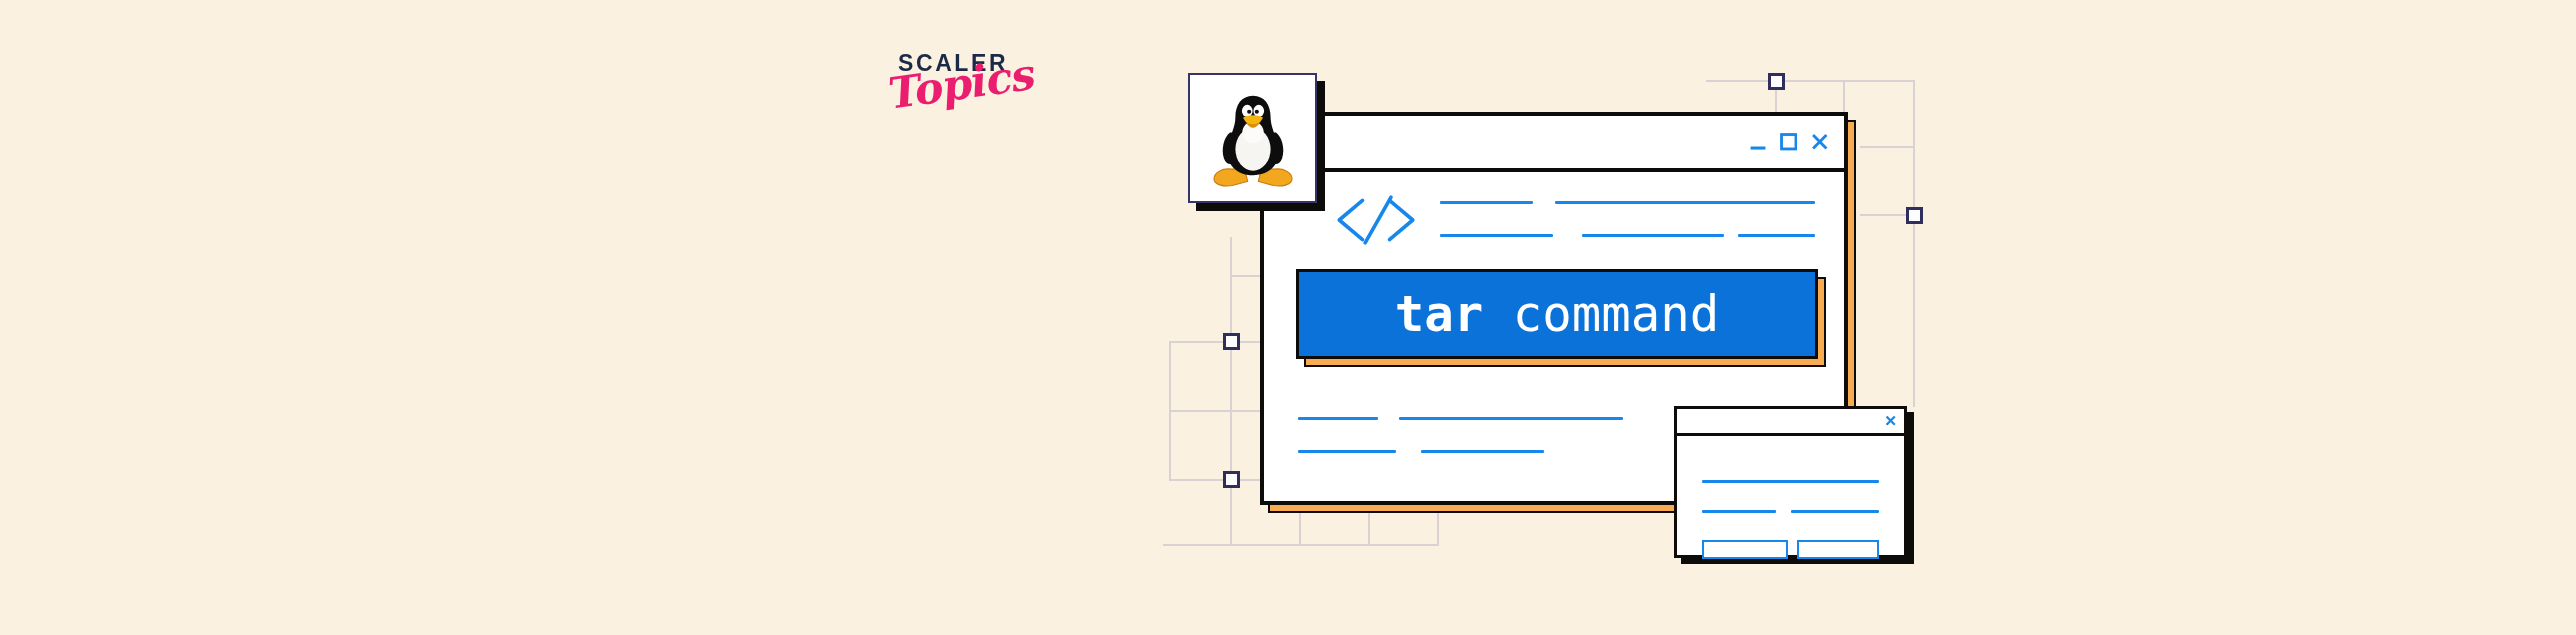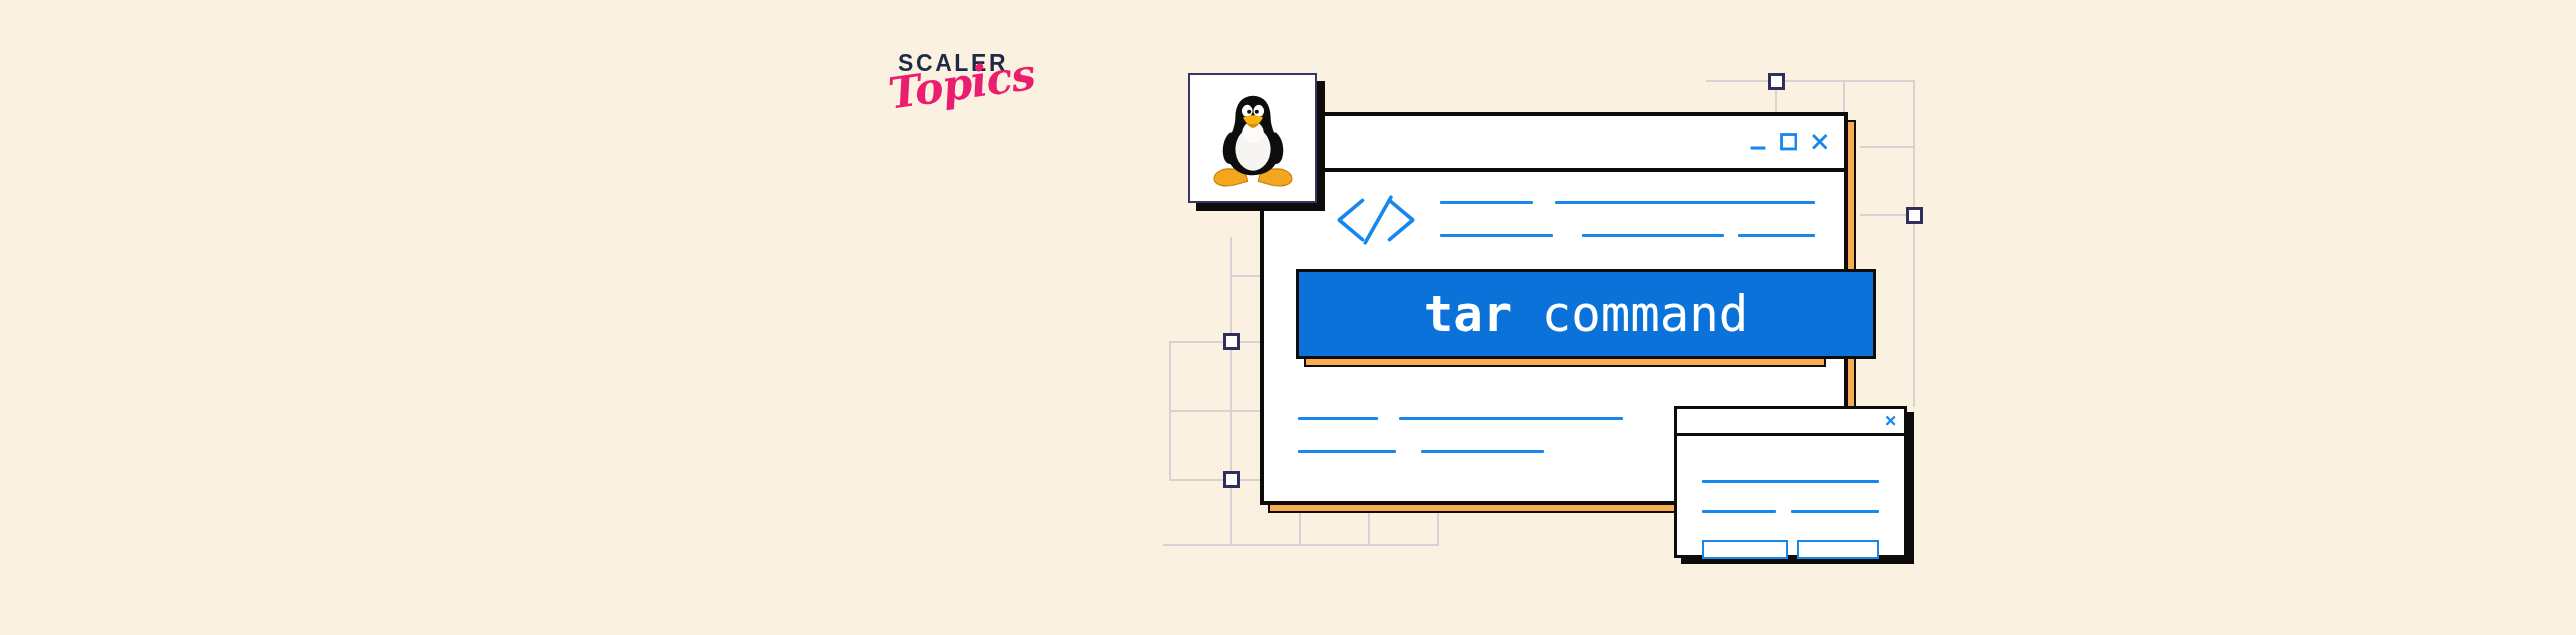--- a/index.html
+++ b/index.html
@@ -51,21 +51,21 @@
   .ctrl{display:block;}
   .ctrl.min{margin-top:13px;}
   
   .skel{position:absolute; height:2.6px; border-radius:1px; background:var(--accentBlue);}
   
   .banner-shadow{
     position:absolute; left:1304px; top:277px; width:522px; height:90px;
     box-sizing:border-box; background:var(--orange); border:2.6px solid var(--black);
   }
   .banner{
-    position:absolute; left:1296px; top:269px; width:580px; height:90px;
+    position:absolute; left:1296px; top:269px; width:522px; height:90px;
     box-sizing:border-box; background:var(--bannerBlue); border:3.1px solid var(--black);
     display:flex; align-items:center; justify-content:center;
   }
   .banner-text{
     font-family:"DejaVu Sans Mono",monospace; font-size:49px; color:#FFFFFF;
     white-space:pre;
   }
   .banner-text b{font-weight:700;}
   
   .card-shadow{

